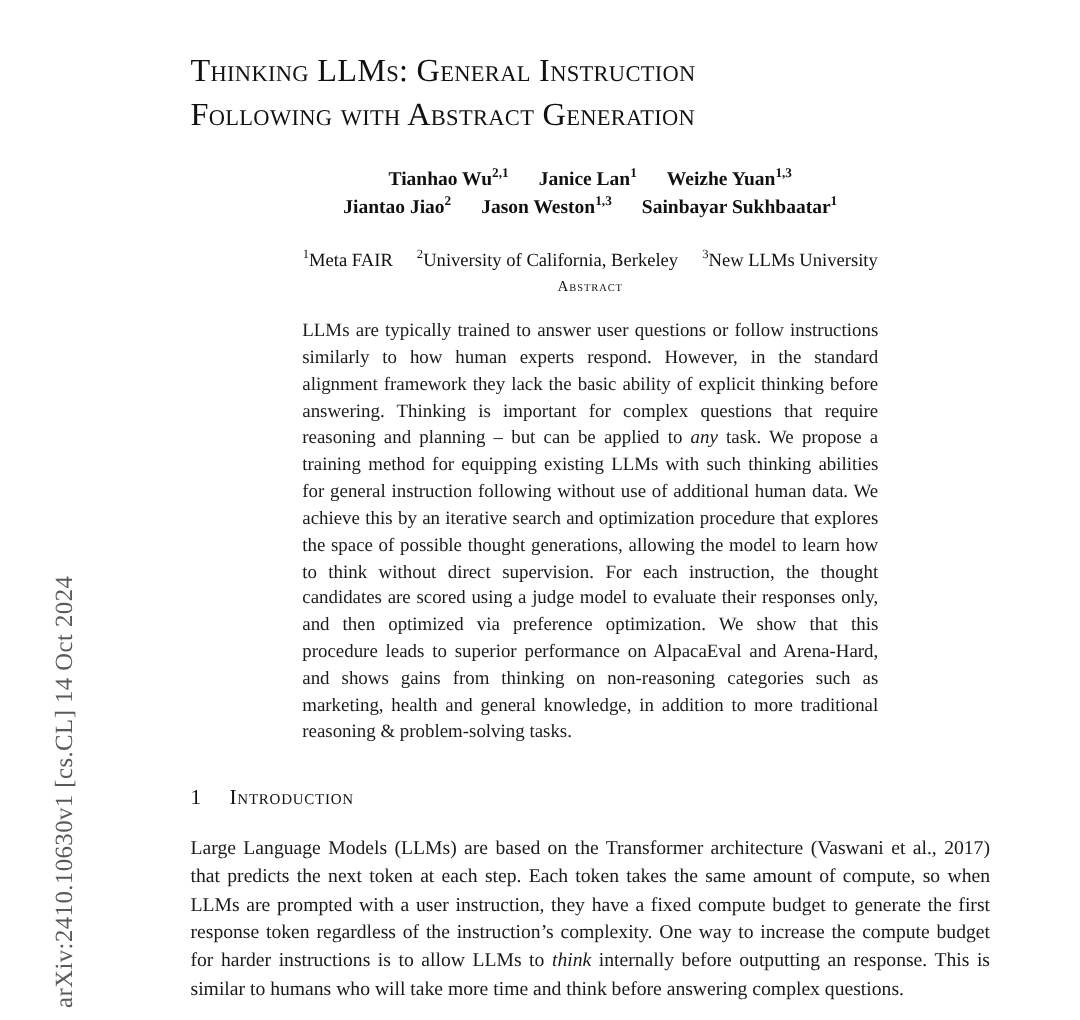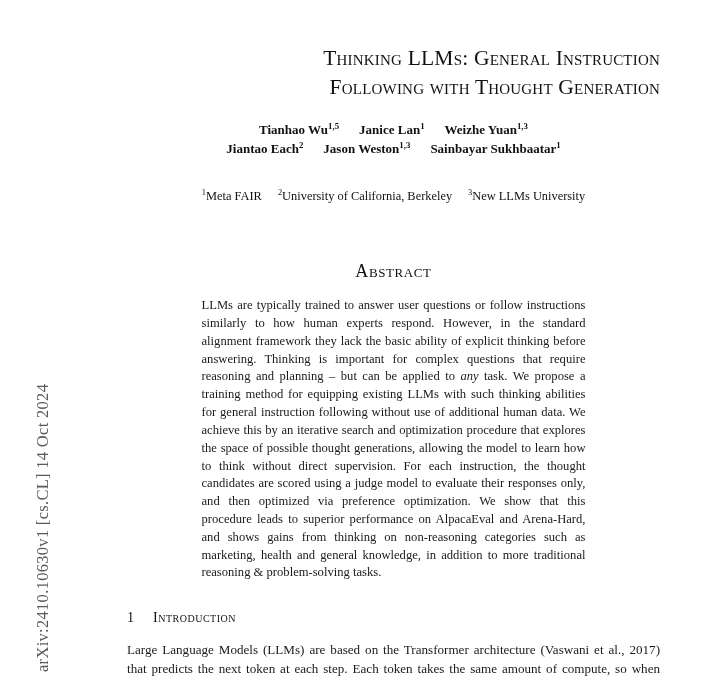--- a/index.html
+++ b/index.html
@@ -50,22 +50,22 @@
 
   .content {
     position: absolute;
     left: 127px;
     top: 0;
     width: 533px;
   }
 
   
   #title-block {
-    margin-top: 44px;
-    text-align: right;
+    margin-top: 33px;
+    text-align: left;
     font-size: 21.5px;
     line-height: 1.33;
     font-variant: small-caps;
     letter-spacing: 0.2px;
     color: #111;
   }
   #title-block .title-line {
     display: block;
     white-space: nowrap;
   }
@@ -98,29 +98,28 @@
   
   #affiliations-block {
     margin-top: 13px;
     text-align: center;
     font-size: 12.4px;
     line-height: 1.4;
     color: #111;
   }
   #affiliations-block .affiliation {
     display: inline-block;
-    margin: 16px 8px;
+    margin: 4px 8px;
     white-space: nowrap;
   }
 
   
   #abstract-heading {
-    margin-top: 40px;
     text-align: center;
-    font-size: 18px;
+    font-size: 10px;
     font-variant: small-caps;
     letter-spacing: 0.6px;
     color: #111;
   }
   #abstract-body {
     margin: 15px auto 0 auto;
     width: 384px;
     font-size: 12.6px;
     line-height: 1.415;
     text-align: justify;
@@ -166,29 +165,29 @@
 
 <div id="arxiv-stamp">
   <span class="stamp-text">arXiv:2410.10630v1  [cs.CL]  14 Oct 2024</span>
 </div>
 
 <div id="page">
   <div class="content">
 
     <div id="title-block">
       <span class="title-line">Thinking LLMs: General Instruction</span>
-      <span class="title-line">Following with Thought Generation</span>
+      <span class="title-line">Following with Abstract Generation</span>
     </div>
 
     <div id="authors-block">
       <span class="author-row">
-        <span class="author"><span>Tianhao Wu</span><sup>1,5</sup></span><span class="author"><span>Janice Lan</span><sup>1</sup></span><span class="author"><span>Weizhe Yuan</span><sup>1,3</sup></span>
+        <span class="author"><span>Tianhao Wu</span><sup>2,1</sup></span><span class="author"><span>Janice Lan</span><sup>1</sup></span><span class="author"><span>Weizhe Yuan</span><sup>1,3</sup></span>
       </span>
       <span class="author-row">
-        <span class="author"><span>Jiantao Each</span><sup>2</sup></span><span class="author"><span>Jason Weston</span><sup>1,3</sup></span><span class="author"><span>Sainbayar Sukhbaatar</span><sup>1</sup></span>
+        <span class="author"><span>Jiantao Jiao</span><sup>2</sup></span><span class="author"><span>Jason Weston</span><sup>1,3</sup></span><span class="author"><span>Sainbayar Sukhbaatar</span><sup>1</sup></span>
       </span>
     </div>
 
     <div id="affiliations-block">
       <span class="affiliation"><sup>1</sup><span>Meta FAIR</span></span><span class="affiliation"><sup>2</sup><span>University of California, Berkeley</span></span><span class="affiliation"><sup>3</sup><span>New LLMs University</span></span>
     </div>
 
     <div id="abstract-heading">Abstract</div>
 
     <div id="abstract-body"><span>LLMs are typically trained to answer user questions or follow instructions similarly to how human experts respond. However, in the standard alignment framework they lack the basic ability of explicit thinking before answering. Thinking is important for complex questions that require reasoning and planning – but can be applied to </span><i>any</i><span> task. We propose a training method for equipping existing LLMs with such thinking abilities for general instruction following without use of additional human data. We achieve this by an iterative search and optimization procedure that explores the space of possible thought generations, allowing the model to learn how to think without direct supervision. For each instruction, the thought candidates are scored using a judge model to evaluate their responses only, and then optimized via preference optimization. We show that this procedure leads to superior performance on AlpacaEval and Arena-Hard, and shows gains from thinking on non-reasoning categories such as marketing, health and general knowledge, in addition to more traditional reasoning &amp; problem-solving tasks.</span></div>

